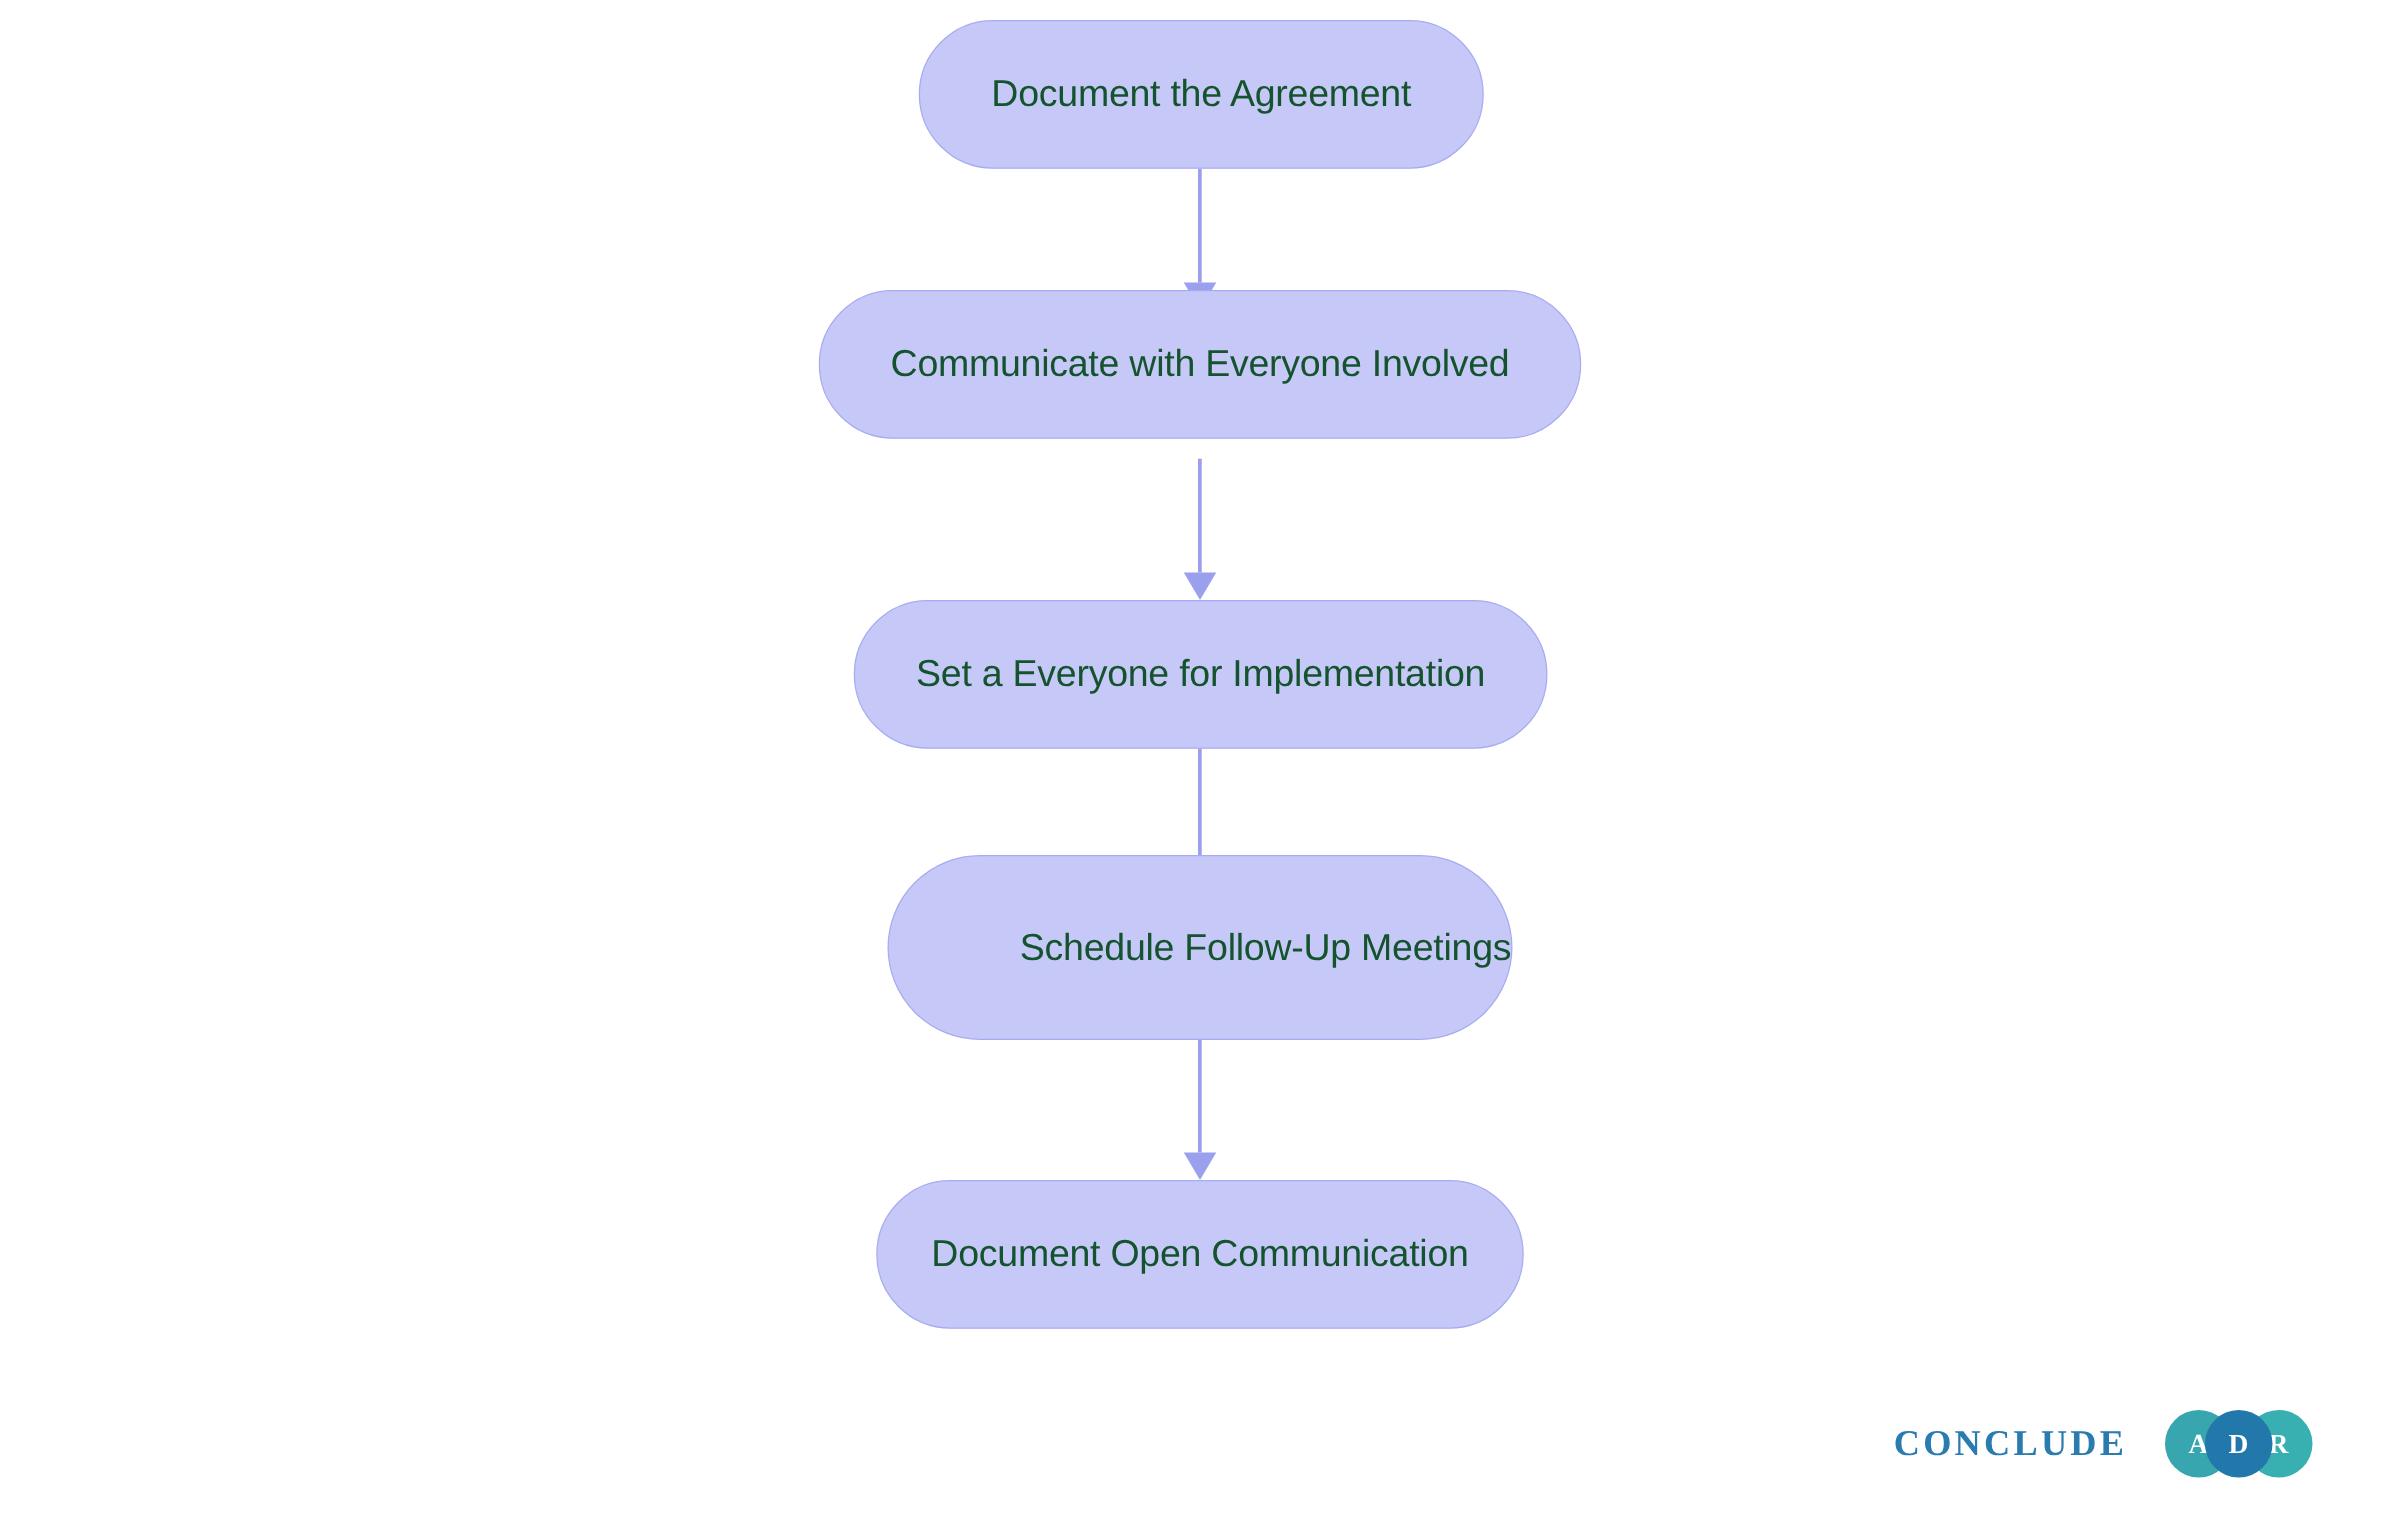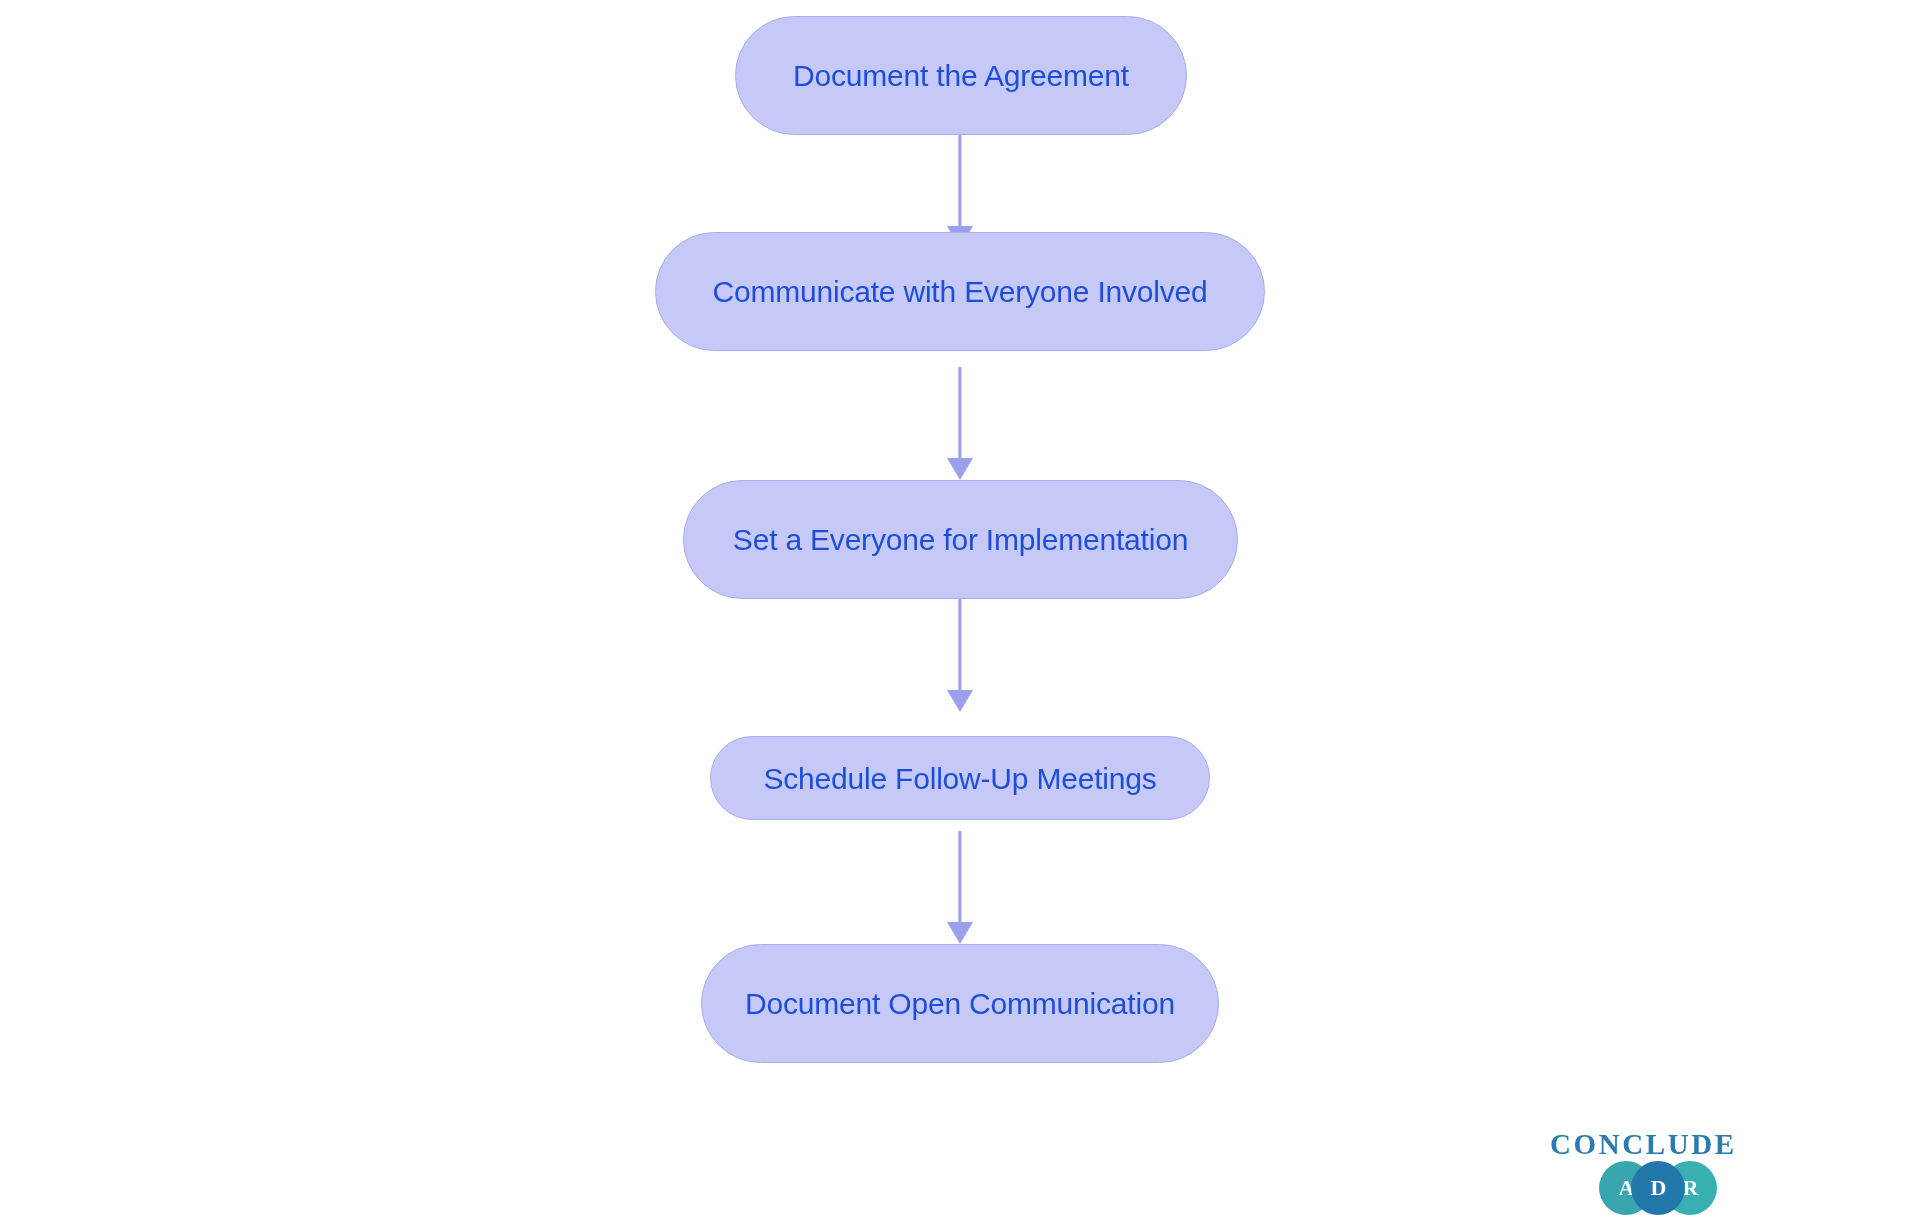--- a/index.html
+++ b/index.html
@@ -39,21 +39,21 @@
     background: #c6c9f8;
     border: 1.6px solid #a7abef;
     border-radius: 999px;
     display: flex;
     align-items: center;
     justify-content: center;
     text-align: center;
   }
 
   .flow-node-label {
-    color: #1d4ed8;
+    color: #14532d;
     font-family: "Liberation Sans", sans-serif;
     font-size: 30px;
     font-weight: 400;
     letter-spacing: -0.2px;
     line-height: 1.1;
     white-space: nowrap;
   }
 
   
   .flow-edge {
@@ -150,31 +150,31 @@
     </div>
 
     <div class="flow-node" style="left:655px; top:232px; width:610px; height:119px;">
       <span class="flow-node-label">Communicate with Everyone Involved</span>
     </div>
 
     <div class="flow-node" style="left:683px; top:480px; width:555px; height:119px;">
       <span class="flow-node-label">Set a Everyone for Implementation</span>
     </div>
 
-    <div class="flow-node" style="left:710px; top:736px; width:500px; height:84px;">
+    <div class="flow-node" style="left:710px; top:684px; width:500px; height:148px;justify-content:flex-end;">
       <span class="flow-node-label">Schedule Follow-Up Meetings</span>
     </div>
 
     <div class="flow-node" style="left:701px; top:944px; width:518px; height:119px;">
       <span class="flow-node-label">Document Open Communication</span>
     </div>
 
   </div>
 
-  <div class="brand" style="left:1550px; top:1128px;flex-direction:column;">
+  <div class="brand" style="left:1515px; top:1128px;">
     <span class="brand-wordmark">CONCLUDE</span>
     <span class="brand-circles">
       <span class="brand-circle c1">A</span>
       <span class="brand-circle c2">D</span>
       <span class="brand-circle c3">R</span>
     </span>
   </div>
 
 </div>
 

